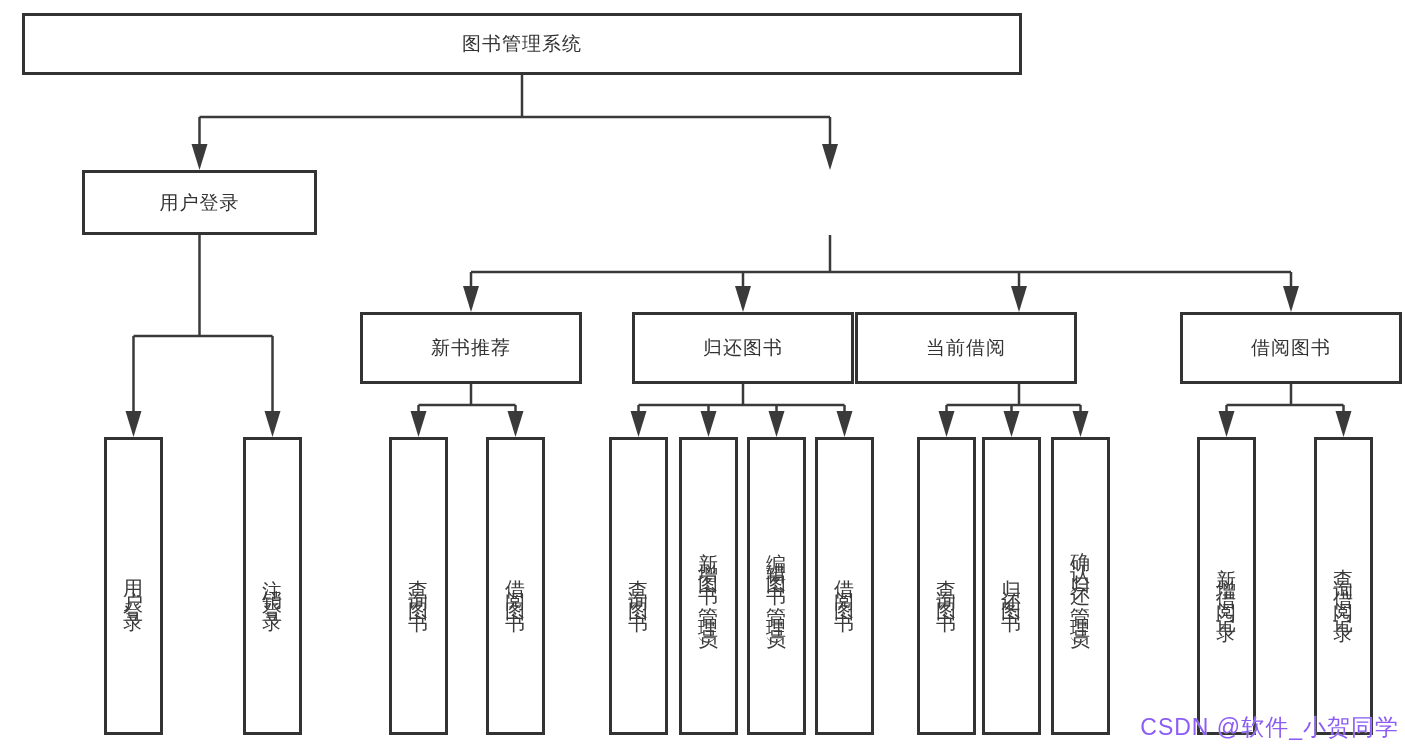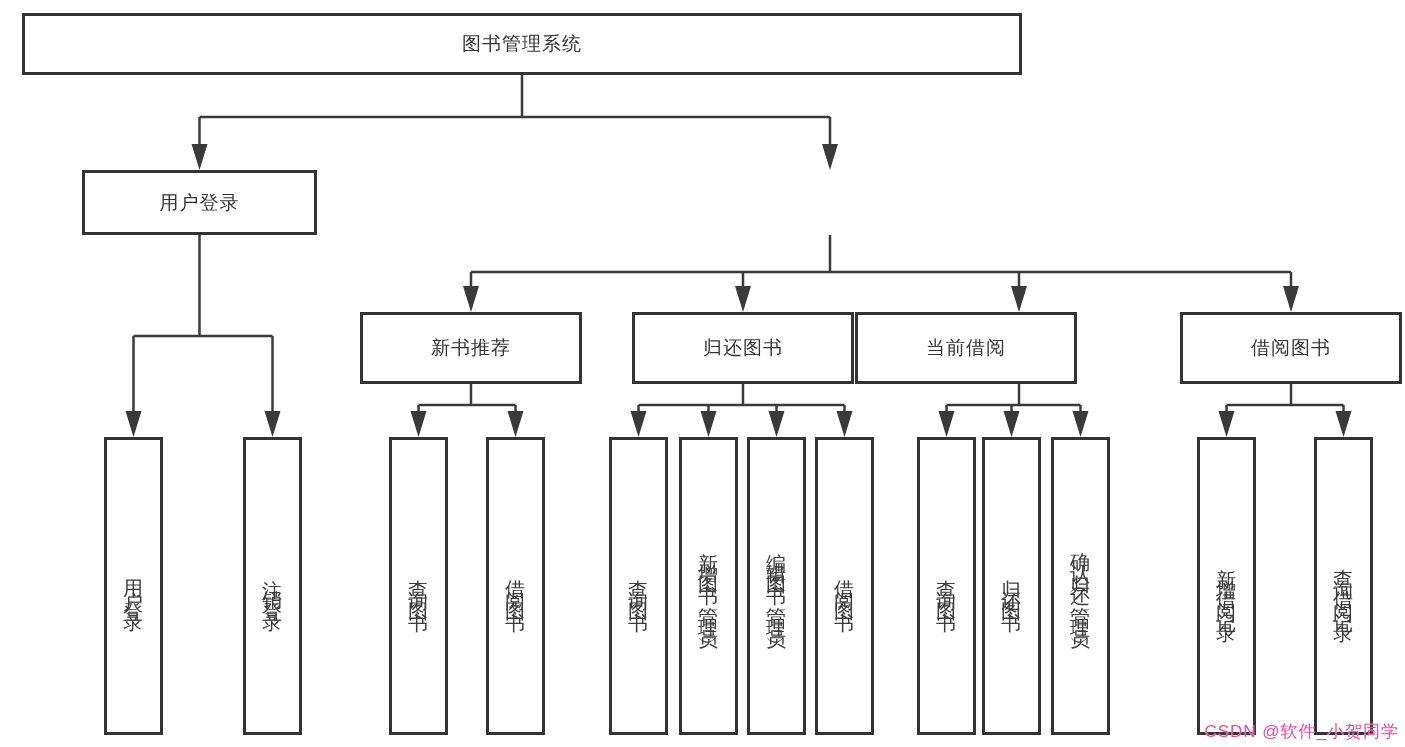--- a/index.html
+++ b/index.html
@@ -52,22 +52,22 @@
   .leaf.x3  { left: 389px; }  .leaf.x4  { left: 486px; }
   .leaf.x5  { left: 609px; }  .leaf.x6  { left: 679px; }
   .leaf.x7  { left: 747px; }  .leaf.x8  { left: 815px; }
   .leaf.x9  { left: 917px; }  .leaf.x10 { left: 982px; }
   .leaf.x11 { left: 1051px; } .leaf.x12 { left: 1197px; }
   .leaf.x13 { left: 1314px; }
   .watermark {
     position: absolute;
     right: 6px;
     bottom: 4px;
-    font-size: 17px;
-    color: #ec4899;
+    font-size: 23px;
+    color: #8b5cf6;
     letter-spacing: 1px;
     z-index: 3;
     text-shadow: 0 0 1px #ffffff;
   }
 </style>
 </head>
 <body>
 
 <div class="canvas">
 

